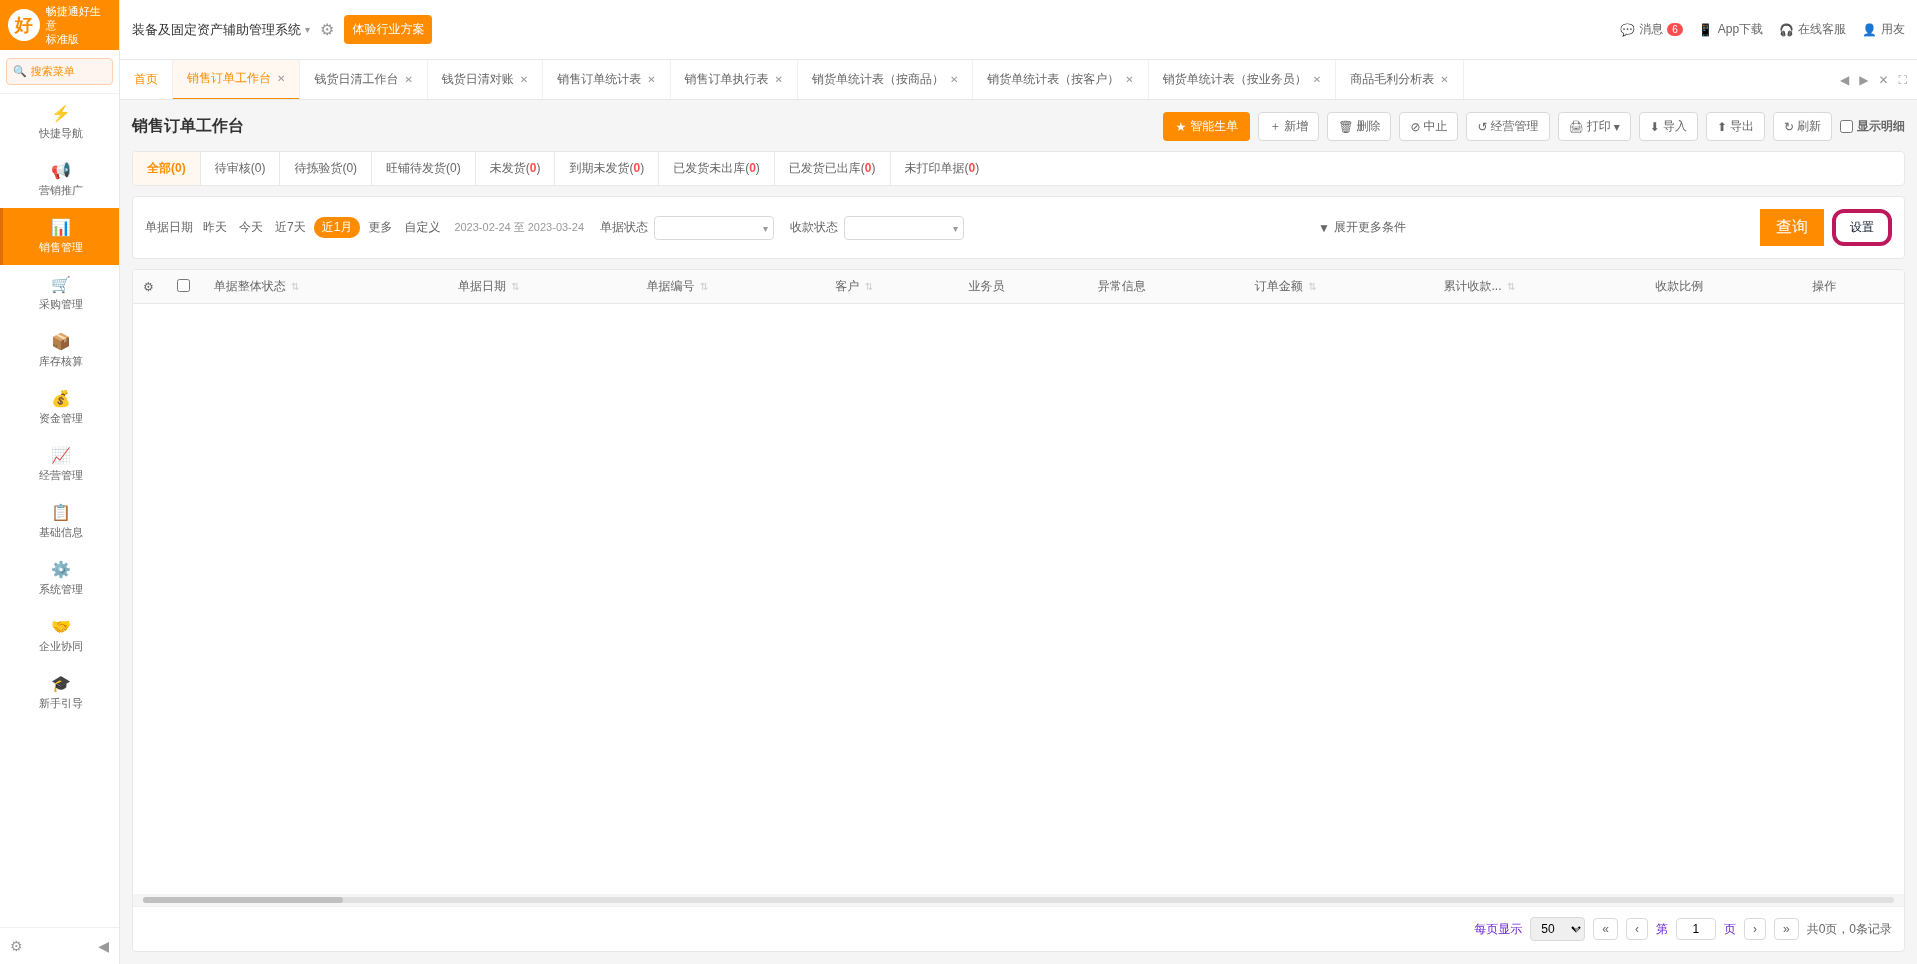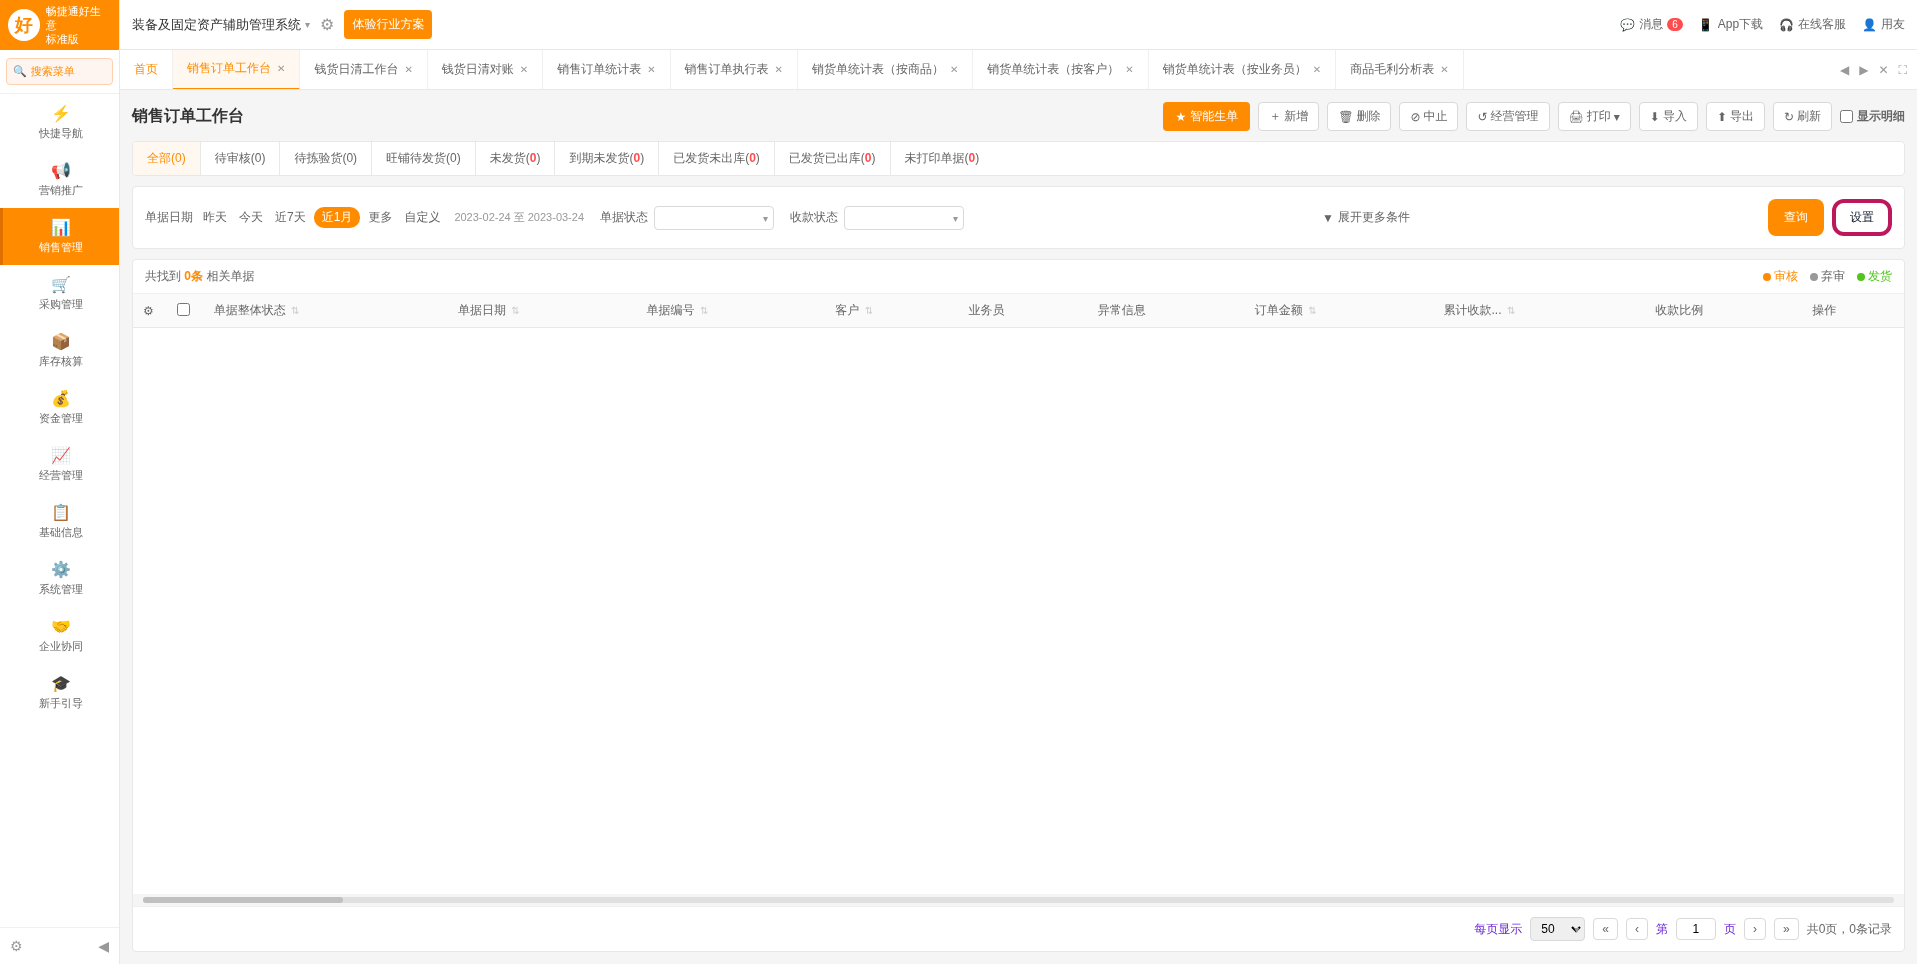--- a/index.html
+++ b/index.html
@@ -16,21 +16,21 @@
     .sidebar-item { display: flex; flex-direction: column; align-items: center; padding: 10px 4px; cursor: pointer; color: #666; font-size: 11px; border-left: 3px solid transparent; transition: all 0.2s; }
     .sidebar-item.active { background: #ff8c00; color: #fff; border-left-color: #e07000; }
     .sidebar-item-icon { font-size: 16px; margin-bottom: 3px; }
     .sidebar-footer { padding: 10px; display: flex; justify-content: space-between; border-top: 1px solid #f0f0f0; }
     .sidebar-footer-btn { color: #999; cursor: pointer; font-size: 14px; }
 
     
     .main { flex: 1; display: flex; flex-direction: column; overflow: hidden; }
 
     
-    .topbar { height: 50px; background: #fff; border-bottom: 1px solid #e8e8e8; display: flex; align-items: center; padding: 0 12px; gap: 10px; }
+    .topbar { height: 60px; background: #fff; border-bottom: 1px solid #e8e8e8; display: flex; align-items: center; padding: 0 12px; gap: 10px; }
     .topbar-title { font-size: 13px; color: #333; display: flex; align-items: center; gap: 4px; }
     .topbar-dropdown { color: #999; font-size: 10px; }
     .topbar-settings { color: #999; cursor: pointer; font-size: 16px; }
     .topbar-btn-orange { background: #ff8c00; color: #fff; border: none; border-radius: 4px; padding: 6px 8px; cursor: pointer; font-size: 12px; }
     .topbar-right { margin-left: auto; display: flex; align-items: center; gap: 16px; color: #666; font-size: 12px; }
     .topbar-right-item { display: flex; align-items: center; gap: 4px; cursor: pointer; }
     .badge { background: #ff4d4f; color: #fff; border-radius: 10px; padding: 1px 5px; font-size: 10px; }
 
     
     .tabbar { background: #fff; border-bottom: 1px solid #e8e8e8; display: flex; align-items: center; overflow: hidden; height: 40px; }
@@ -45,36 +45,36 @@
     .content { flex: 1; overflow: hidden; display: flex; flex-direction: column; background: #f5f5f5; padding: 12px; }
     .page-title { font-size: 16px; font-weight: 600; color: #333; margin-bottom: 10px; display: flex; align-items: center; justify-content: space-between; }
     .page-actions { display: flex; gap: 8px; align-items: center; }
     .btn-smart { background: #ff8c00; color: #fff; border: none; border-radius: 4px; padding: 6px 12px; cursor: pointer; font-size: 12px; display: flex; align-items: center; gap: 4px; }
     .btn-default { background: #fff; color: #666; border: 1px solid #d9d9d9; border-radius: 4px; padding: 5px 10px; cursor: pointer; font-size: 12px; display: flex; align-items: center; gap: 3px; }
 
     
     .filter-tabs { display: flex; gap: 0; background: #fff; border-radius: 4px; margin-bottom: 10px; border: 1px solid #e8e8e8; overflow: hidden; }
     .filter-tab { padding: 8px 14px; cursor: pointer; color: #666; font-size: 12px; border-right: 1px solid #e8e8e8; white-space: nowrap; }
     .filter-tab:last-child { border-right: none; }
-    .filter-tab.active { color: #ff8c00; background: #fff8f0; }
+    .filter-tab.active { color: #ff8c00; background: #fff8f0; font-weight: bold; }
     .filter-tab .count-red { color: #ff4d4f; font-weight: bold; }
 
     
     .filter-bar { background: #fff; border-radius: 4px; padding: 12px; margin-bottom: 10px; border: 1px solid #e8e8e8; }
     .filter-row { display: flex; align-items: center; gap: 16px; flex-wrap: wrap; }
     .filter-item { display: flex; align-items: center; gap: 6px; }
     .filter-label { color: #666; font-size: 12px; white-space: nowrap; }
     .filter-date-options { display: flex; gap: 4px; align-items: center; }
     .filter-date-opt { color: #666; cursor: pointer; font-size: 12px; padding: 2px 4px; border-radius: 2px; }
     .filter-date-opt.active { background: #ff8c00; color: #fff; border-radius: 10px; padding: 2px 8px; }
     .filter-date-range { color: #999; font-size: 11px; margin-left: 4px; }
     .filter-select { border: 1px solid #d9d9d9; border-radius: 4px; padding: 4px 24px 4px 8px; font-size: 12px; color: #666; background: #fff; appearance: none; cursor: pointer; min-width: 120px; }
     .filter-expand { display: flex; align-items: center; gap: 4px; color: #666; cursor: pointer; font-size: 12px; }
     .filter-actions { margin-left: auto; display: flex; gap: 8px; }
-    .btn-query { background: #ff8c00; color: #fff; border: none; border-radius: 8px; padding: 6px 16px; cursor: pointer; font-size: 12px; }
+    .btn-query { background: #ff8c00; color: #fff; border: none; border-radius: 0; padding: 6px 16px; cursor: pointer; font-size: 16px; }
     .btn-settings { background: #fff; color: #0f172a; border: 4px solid #be185d; border-radius: 12px; padding: 6px 14px; cursor: pointer; font-size: 12px; }
 
     
     .table-area { flex: 1; background: #fff; border-radius: 4px; border: 1px solid #e8e8e8; display: flex; flex-direction: column; overflow: hidden; }
     .table-toolbar { padding: 8px 12px; display: flex; align-items: center; justify-content: space-between; border-bottom: 1px solid #f0f0f0; }
     .table-info { color: #666; font-size: 12px; }
     .table-info .count { color: #ff8c00; font-weight: bold; }
     .table-actions { display: flex; gap: 12px; }
     .table-action-btn { color: #666; cursor: pointer; font-size: 12px; display: flex; align-items: center; gap: 3px; }
     .table-action-btn.orange { color: #ff8c00; }
@@ -375,41 +375,20 @@
           </div>
         </div>
         <div class="filter-actions">
           <button class="btn-query">查询</button>
           <button class="btn-settings">设置</button>
         </div>
       </div>
     </div>
 
     <div class="table-area">
-      <div class="table-toolbar">
-        <div class="table-info">
-          <span>共找到</span>
-          <span class="count">0条</span>
-          <span>相关单据</span>
-        </div>
-        <div class="table-actions">
-          <span class="table-action-btn orange">
-            <span style="width:8px;height:8px;background:#ff8c00;border-radius:50%;display:inline-block;"></span>
-            <span>审核</span>
-          </span>
-          <span class="table-action-btn">
-            <span style="width:8px;height:8px;background:#999;border-radius:50%;display:inline-block;"></span>
-            <span>弃审</span>
-          </span>
-          <span class="table-action-btn green">
-            <span style="width:8px;height:8px;background:#52c41a;border-radius:50%;display:inline-block;"></span>
-            <span>发货</span>
-          </span>
-        </div>
-      </div>
       <div class="table-container">
         <table>
           <thead>
             <tr>
               <th class="settings-col drag-col">
                 <span>⚙</span>
               </th>
               <th class="checkbox-col">
                 <input type="checkbox" style="">
               </th>

